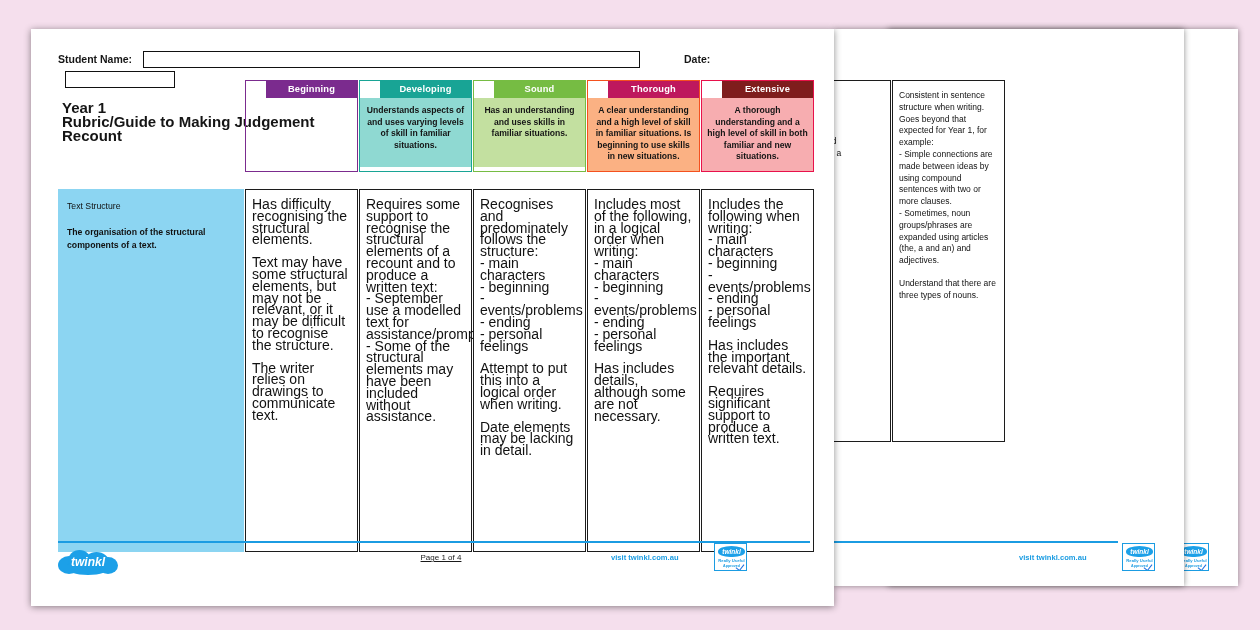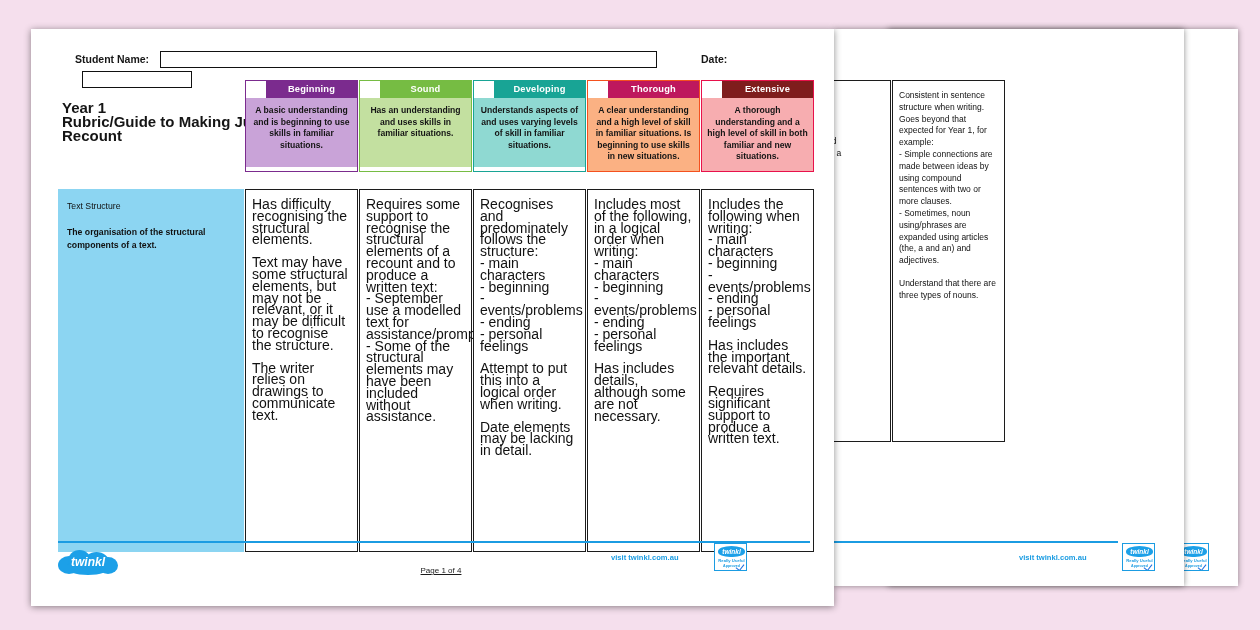--- a/index.html
+++ b/index.html
@@ -26,21 +26,21 @@
     position: absolute;
     left: 31px; top: 29px;
     width: 803px; height: 577px;
     background: #ffffff;
     box-shadow: 0 1px 7px rgba(0,0,0,0.45);
     overflow: hidden;
   }
 
   
   .form-row {
-    position: absolute; left: 44px; top: 19px;
+    position: absolute; left: 27px; top: 19px;
     width: 752px; height: 22px;
   }
   .form-label {
     font-size: 10.5px; font-weight: bold; color: #161616;
     display: inline-block; vertical-align: middle; line-height: 22px;
   }
   .form-input {
     display: inline-block; vertical-align: middle;
     border: 1.4px solid #111; background: #fff; height: 17px;
   }
@@ -116,21 +116,21 @@
     width: 60px; height: 25px;
   }
   .twinkl-cloud .word {
     position: absolute; left: 0; top: 0; width: 60px; height: 25px;
     line-height: 25px; text-align: center;
     font-style: italic; font-weight: bold; font-size: 12px; color: #fff;
     z-index: 3;
   }
   .cl { position: absolute; background: #1CA0E8; border-radius: 50%; }
   .page-num {
-    position: absolute; left: 330px; top: 537px; width: 160px;
+    position: absolute; left: 330px; top: 524px; width: 160px;
     text-align: center; font-size: 8px; color: #1a1a1a; text-decoration: underline;
   }
   .visit {
     position: absolute; top: 524px;
     font-size: 7.6px; font-weight: bold; color: #1B9CE2;
   }
   .badge {
     position: absolute; top: 514px;
     width: 33px; height: 28px;
     border: 1.3px solid #1B9CE2; background: #fff;
@@ -212,21 +212,21 @@
           <p>y their</p>
           <p>e to their</p>
           <p class="gap">r uses</p>
           <p>, adverbs and</p>
           <p>erbs to make a</p>
           <p>more vivid.</p>
         </div>
         <div class="bp-cell">
           <p>Consistent in sentence structure when writing. Goes beyond that expected for Year 1, for example:</p>
           <p>- Simple connections are made between ideas by using compound sentences with two or more clauses.</p>
-          <p>- Sometimes, noun using/phrases are expanded using articles (the, a and an) and adjectives.</p>
+          <p>- Sometimes, noun groups/phrases are expanded using articles (the, a and an) and adjectives.</p>
           <p class="gap">Understand that there are three types of nouns.</p>
         </div>
       </div>
       <div class="bp-rule" style="left:-57px; width:341px;"></div>
       <div class="visit" style="left:185px;">visit twinkl.com.au</div>
       <div class="badge" style="left:288px;">
         <div class="bcloud">
             <span>twinkl</span>
           </div>
         <div class="l1">Really Useful</div>
@@ -249,29 +249,28 @@
       <div class="col-desc">
         <div class="title-block">
           <div>Year 1</div>
           <div>Rubric/Guide to Making Judgement</div>
           <div>Recount</div>
         </div>
       </div>
 
       <div class="col-level lvl-box c-beg">
         <div class="lvl-head">Beginning</div>
-        <div class="lvl-sub">A basic understanding and is beginning to use skills in familiar situations.</div>
+      </div>
+      <div class="col-level lvl-box c-dev">
+        <div class="lvl-head">Developing</div>
+        <div class="lvl-sub">Understands aspects of and uses varying levels of skill in familiar situations.</div>
       </div>
       <div class="col-level lvl-box c-snd">
         <div class="lvl-head">Sound</div>
         <div class="lvl-sub">Has an understanding and uses skills in familiar situations.</div>
-      </div>
-      <div class="col-level lvl-box c-dev">
-        <div class="lvl-head">Developing</div>
-        <div class="lvl-sub">Understands aspects of and uses varying levels of skill in familiar situations.</div>
       </div>
       <div class="col-level lvl-box c-tho">
         <div class="lvl-head">Thorough</div>
         <div class="lvl-sub">A clear understanding and a high level of skill in familiar situations. Is beginning to use skills in new situations.</div>
       </div>
       <div class="col-level lvl-box c-ext">
         <div class="lvl-head">Extensive</div>
         <div class="lvl-sub">A thorough understanding and a high level of skill in both familiar and new situations.</div>
       </div>
     </div>

